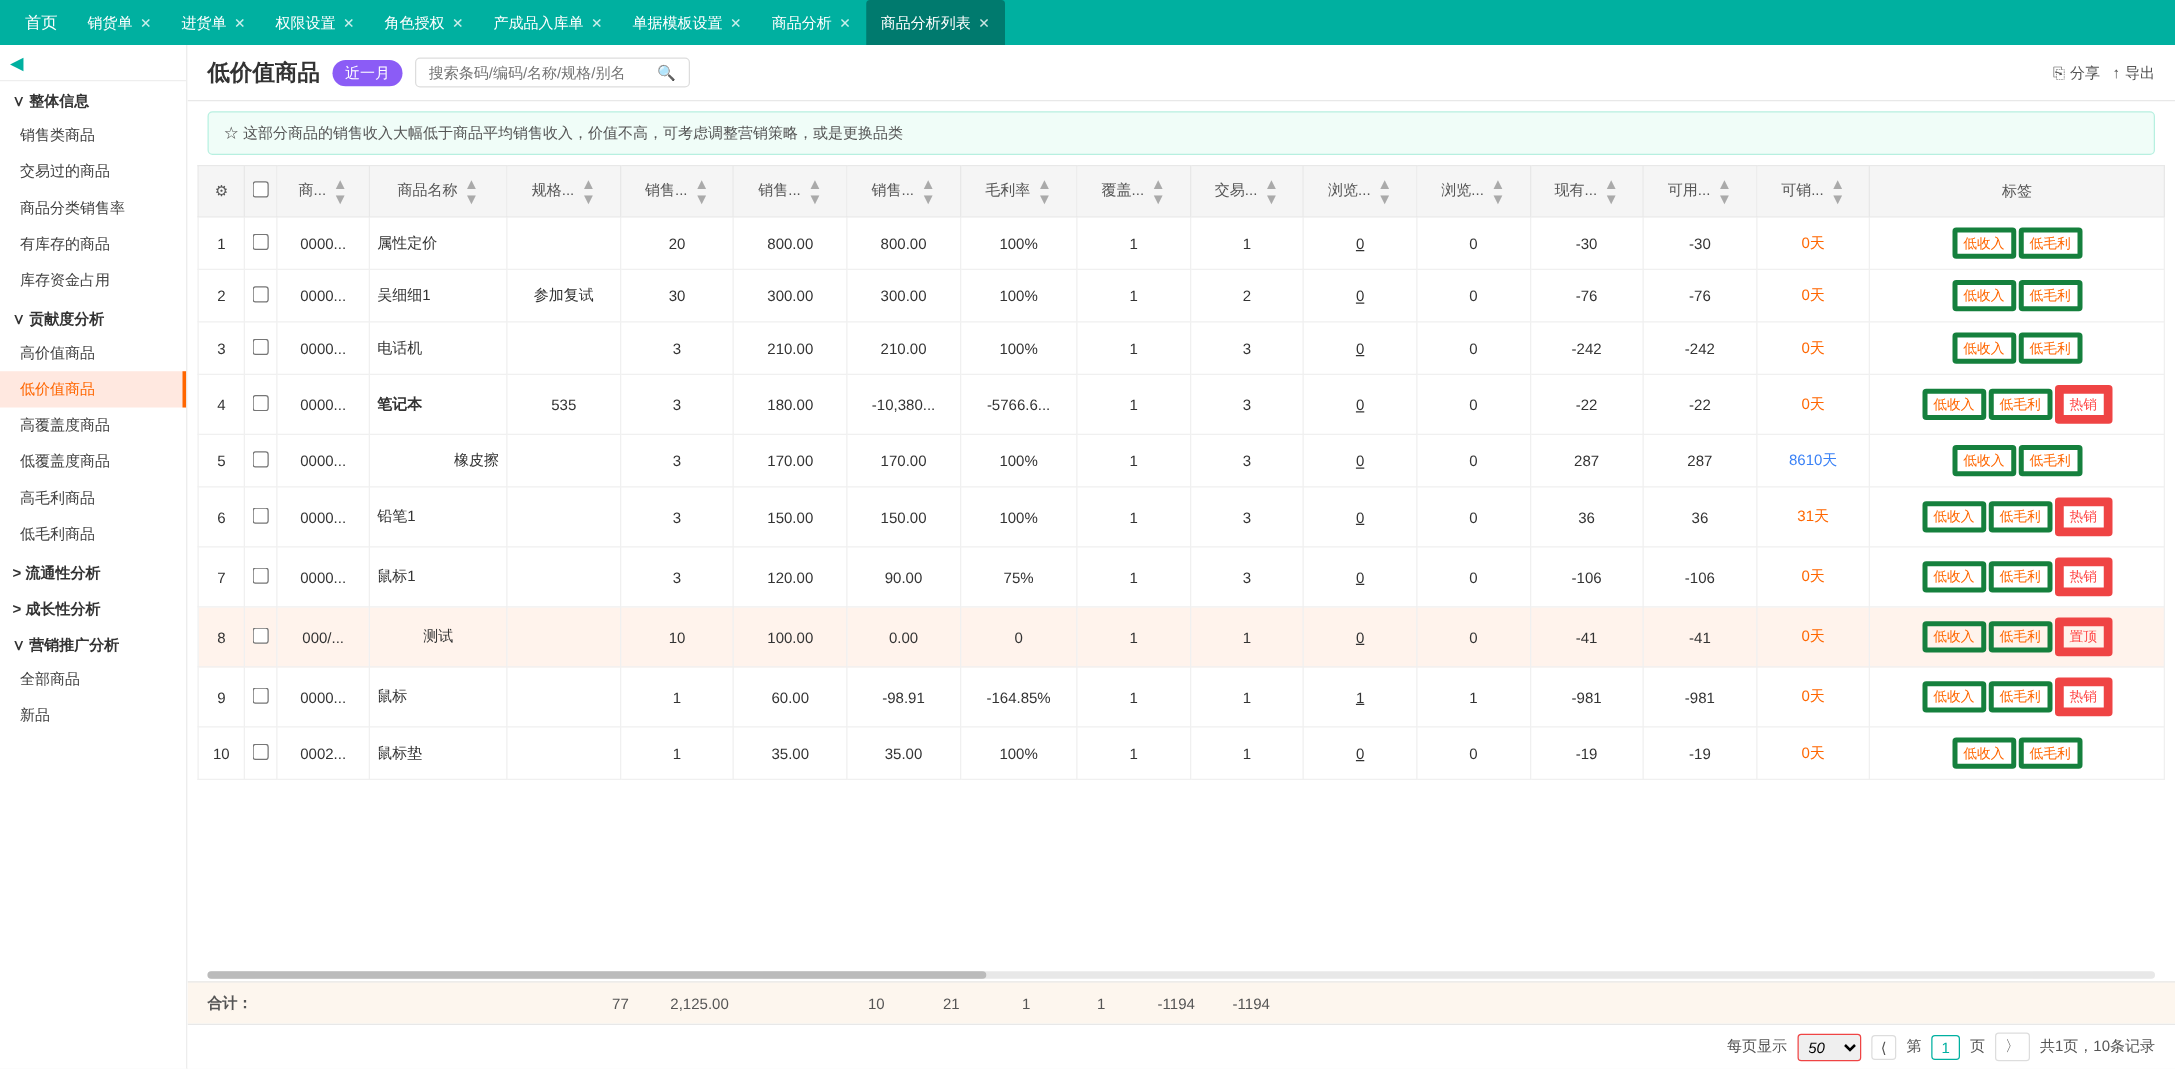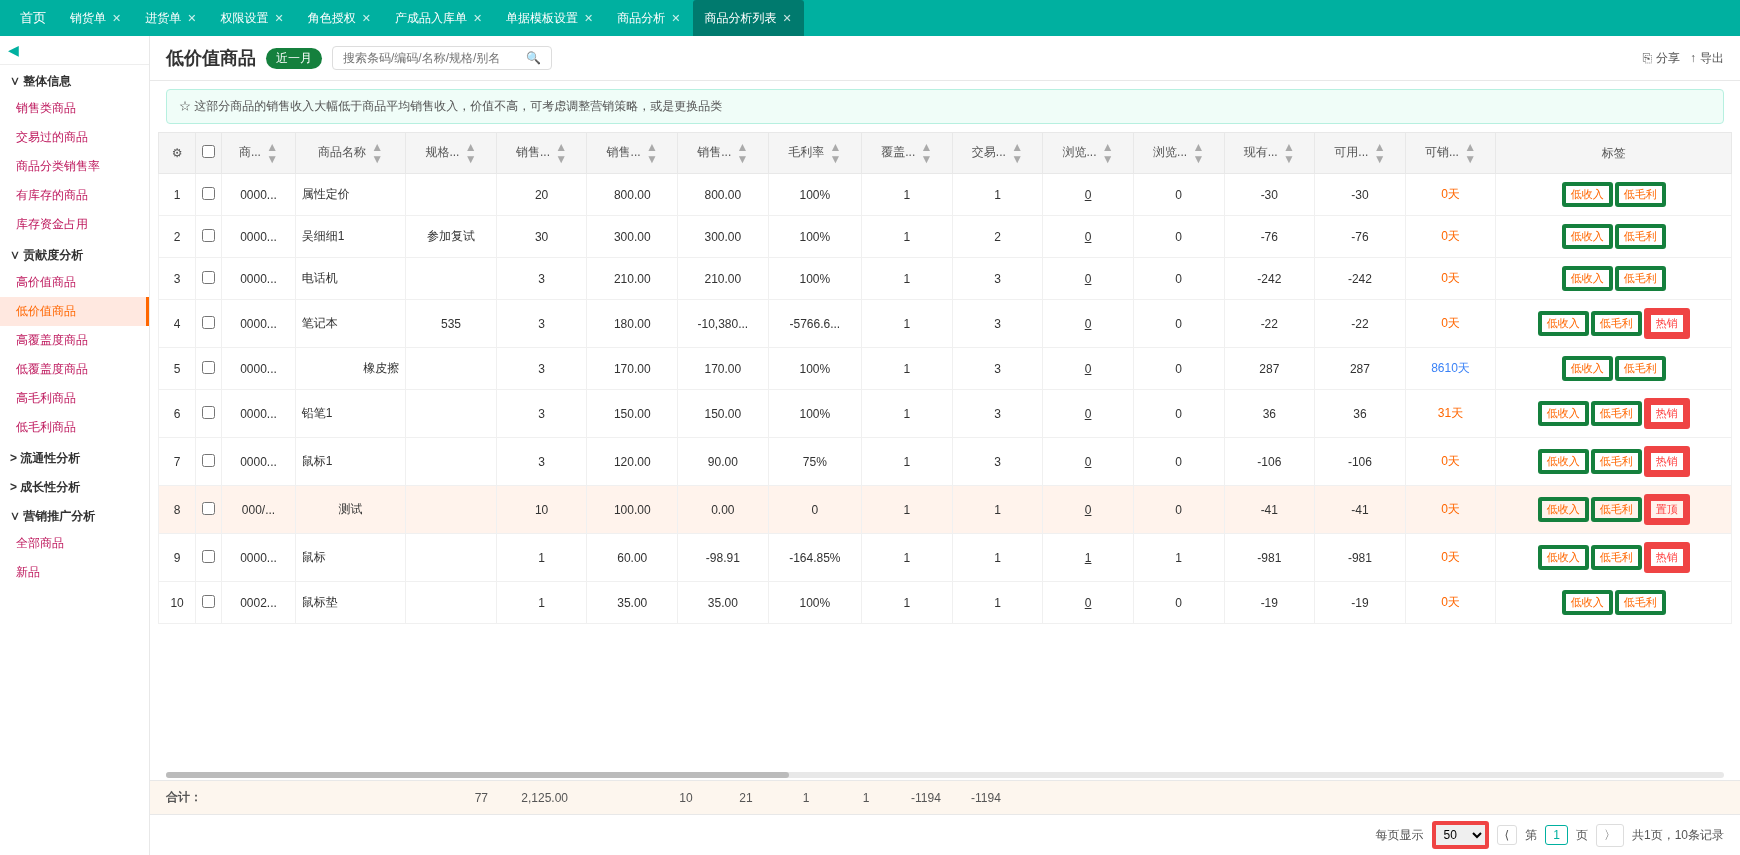--- a/index.html
+++ b/index.html
@@ -51,21 +51,21 @@
     .sidebar-group-title {
       padding: 8px 10px 4px 10px;
       color: #333;
       font-weight: bold;
       display: flex;
       align-items: center;
       justify-content: space-between;
     }
     .sidebar-item {
       padding: 6px 10px 6px 16px;
-      color: #be185d;
+      color: #404040;
       cursor: pointer;
       white-space: nowrap;
     }
     .sidebar-item.active {
       background: #ffe8e0;
       color: #ff6600;
       border-right: 3px solid #ff6600;
     }
 
     
@@ -84,21 +84,21 @@
       padding: 10px 16px;
       gap: 10px;
       border-bottom: 1px solid #e8e8e8;
     }
     .page-title {
       font-size: 18px;
       font-weight: bold;
       color: #333;
     }
     .time-badge {
-      background: #15803d;
+      background: #8b5cf6;
       color: #fff;
       padding: 2px 10px;
       border-radius: 12px;
       font-size: 12px;
       cursor: pointer;
     }
     .search-box {
       border: 1px solid #ddd;
       border-radius: 4px;
       padding: 4px 10px;
@@ -200,21 +200,21 @@
     
     .table-footer {
       border-top: 1px solid #e8e8e8;
       padding: 8px 16px;
       display: flex;
       align-items: center;
       background: #fdf6ee;
       font-size: 12px;
       color: #555;
     }
-    .footer-label { font-weight: bold; margin-right: 4px; }
+    .footer-label { font-weight: bold; margin-right: 19px; }
     .footer-cells {
       display: flex;
       gap: 0;
       flex: 1;
     }
     .footer-cell {
       text-align: center;
       padding: 0 8px;
       min-width: 60px;
     }
@@ -225,23 +225,24 @@
       align-items: center;
       justify-content: flex-end;
       padding: 6px 16px;
       border-top: 1px solid #e8e8e8;
       background: #fff;
       gap: 8px;
       font-size: 12px;
       color: #555;
     }
     .pagination-bar .page-size-select {
-      border: 4px solid #ef4444;
+      border: 1px solid #ef4444;
       border-radius: 3px;
       padding: 2px 4px;
+      font-style: italic;
     }
     .pagination-bar .page-btn {
       border: 1px solid #ddd;
       background: #fff;
       padding: 2px 7px;
       cursor: pointer;
       border-radius: 3px;
       color: #555;
     }
     .pagination-bar .page-num {
@@ -494,21 +495,21 @@
     <td>0</td>
     <td>-242</td>
     <td>-242</td>
     <td style="color:#ff6600;">0天</td>
     <td><span class="tag tag-orange">低收入</span><span class="tag tag-orange">低毛利</span></td>
   </tr>
             <tr>
     <td>4</td>
     <td class="checkbox-cell"><input type="checkbox" style=""></td>
     <td>0000...</td>
-    <td style="text-align:left;">笔记本</td>
+    <td style="text-align:left;font-weight:bold;">笔记本</td>
     <td>535</td>
     <td>3</td>
     <td>180.00</td>
     <td>-10,380...</td>
     <td>-5766.6...</td>
     <td>1</td>
     <td>3</td>
     <td><span class="link-underline">0</span></td>
     <td>0</td>
     <td>-22</td>

